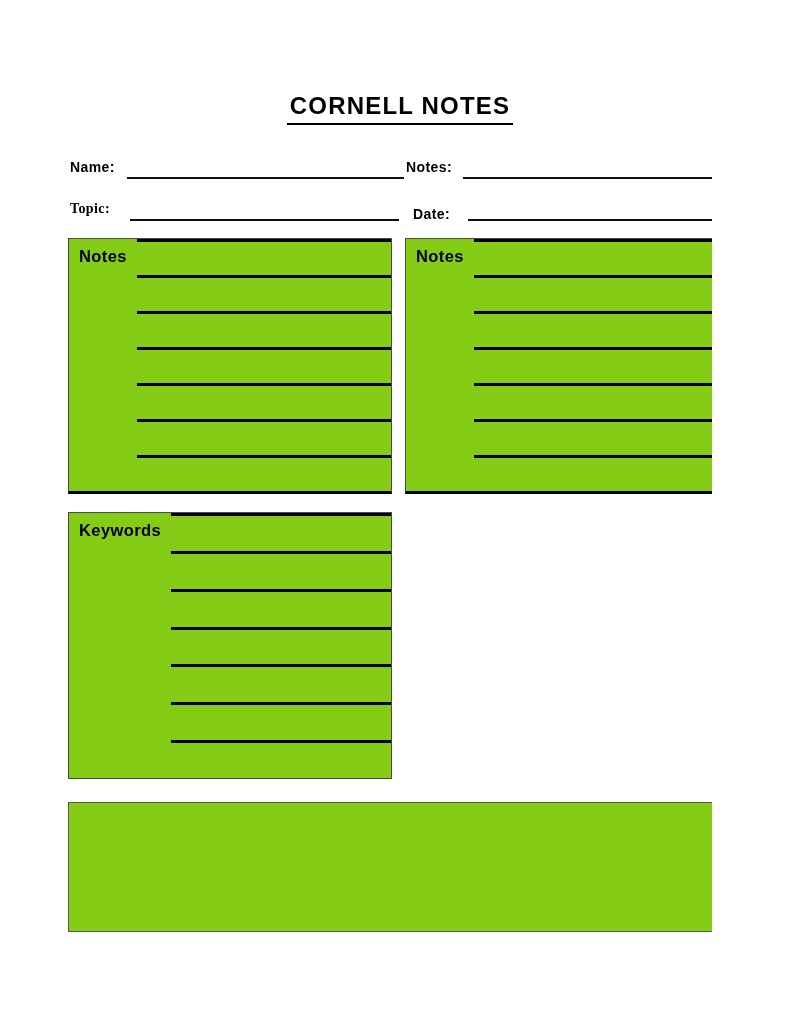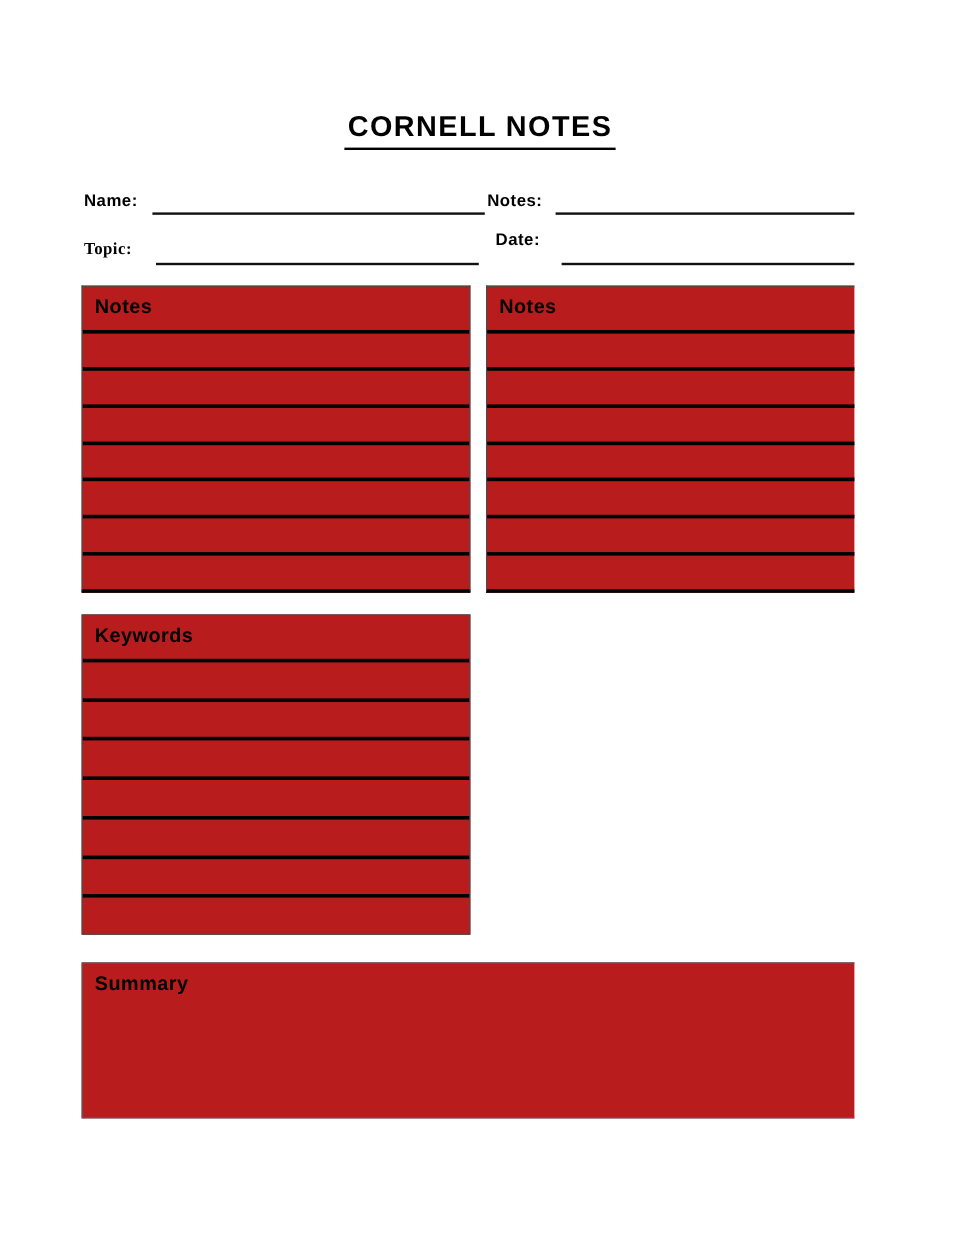--- a/index.html
+++ b/index.html
@@ -12,22 +12,22 @@
   .title-wrap { position:absolute; top:92px; left:0; width:800px; text-align:center; }
   .title {
     display:inline-block; font-size:24px; font-weight:bold; letter-spacing:1.2px;
     border-bottom:2.5px solid #000; padding:0 3px 3px 3px;
   }
   
   .field-label { position:absolute; font-size:14px; font-weight:bold; letter-spacing:0.4px; white-space:nowrap; }
   .field-line  { position:absolute; height:0; border-top:2px solid #111; }
   
   .box {
-    position:absolute; box-sizing:border-box; background:#b91c1c;
-    border:1.5px solid #4a4a4a; display:flex; flex-direction:column;
+    position:absolute; box-sizing:border-box; background:#84cc16;
+    border:1.5px solid #4a4a4a; display:flex; flex-direction:row;
   }
   .box.thick-bottom { border-bottom:3px solid #000; }
   .box-header { flex:0 0 auto; padding:8px 10px 0 10px; }
   .box-header span { font-size:16.5px; font-weight:bold; letter-spacing:0.4px; }
   .notes-hdr  { height:28px; }
   .box-rows { flex:1 1 auto; display:flex; flex-direction:column; }
   .rule-row { flex:1 1 auto; border-top:3px solid #000; }
   
   .summary-area { flex:1 1 auto; }
 </style>
@@ -40,21 +40,21 @@
     <span class="title">CORNELL NOTES</span>
   </div>
 
   <span class="field-label" style="left:70px; top:159px;">Name:</span>
   <div class="field-line" style="left:127px; top:177px; width:277px;"></div>
   <span class="field-label" style="left:406px; top:159px;">Notes:</span>
   <div class="field-line" style="left:463px; top:177px; width:261px;"></div>
 
   <span class="field-label" style="left:70px; top:201px;font-family:Liberation Serif, serif;">Topic:</span>
   <div class="field-line" style="left:130px; top:219px; width:269px;"></div>
-  <span class="field-label" style="left:413px; top:191px;">Date:</span>
+  <span class="field-label" style="left:413px; top:206px;">Date:</span>
   <div class="field-line" style="left:468px; top:219px; width:256px;"></div>
 
   <div class="box thick-bottom" style="left:68px; top:238px; width:324px; height:256px;">
     <div class="box-header notes-hdr">
       <span>Notes</span>
     </div>
     <div class="box-rows">
         <div class="rule-row"></div>
         <div class="rule-row"></div>
         <div class="rule-row"></div>
@@ -90,19 +90,16 @@
         <div class="rule-row"></div>
         <div class="rule-row"></div>
         <div class="rule-row"></div>
         <div class="rule-row"></div>
         <div class="rule-row"></div>
       </div>
   </div>
 
 
   <div class="box" style="left:68px; top:802px; width:664px; height:130px; border-color:#5a5a5a;">
-    <div class="box-header">
-      <span>Summary</span>
-    </div>
     <div class="summary-area"></div>
   </div>
 
 </div>
 
 </body></html>

